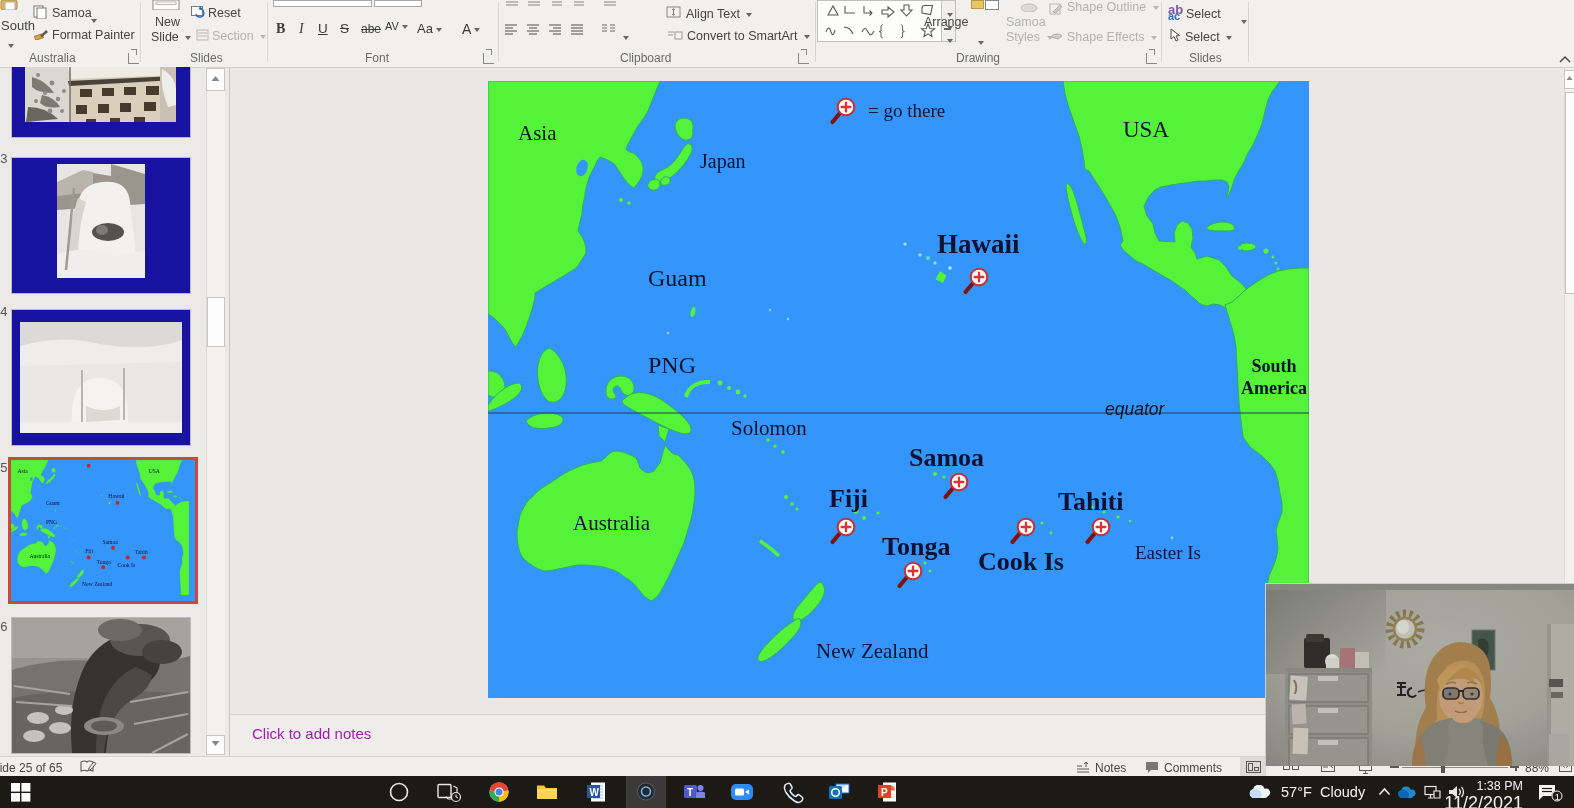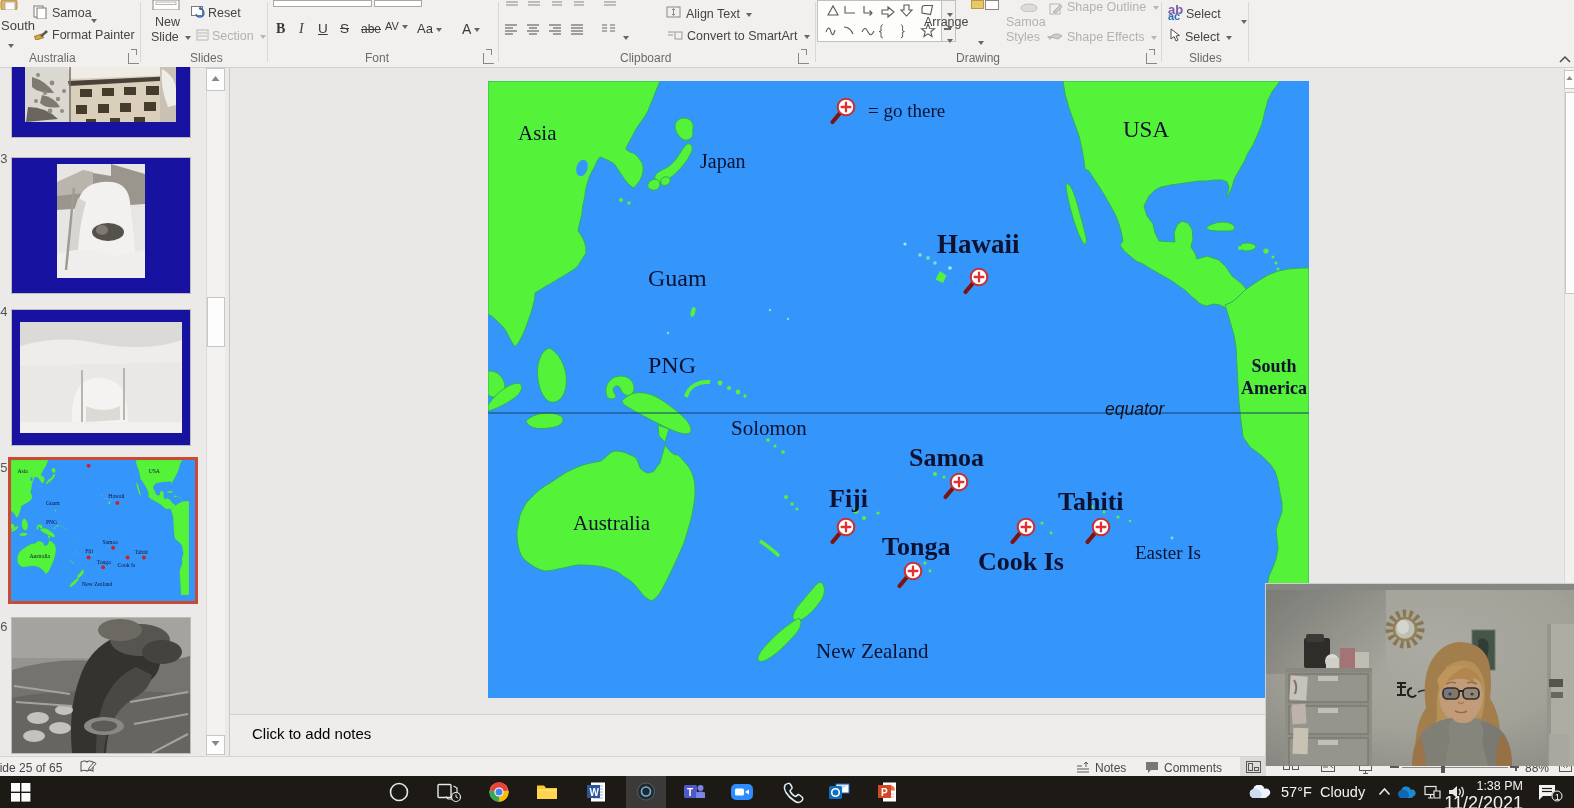--- a/index.html
+++ b/index.html
@@ -478,21 +478,21 @@
 <use href="#pin" x="613" y="446"></use>
 </svg>
 
 <div class="abs" style="left:1564px;top:68px;width:10px;height:688px;background:#f1f0ef;border-left:1px solid #dcdad8"></div>
 <div class="abs" style="left:1564px;top:70px;width:10px;height:17px;background:#fdfdfd;border:1px solid #c8c6c4"><svg width="9" height="15">
         <path d="M1.5 9 L4.5 5 L7.5 9 Z" fill="#8a8886"></path>
       </svg></div>
 <div class="abs" style="left:1565px;top:92px;width:9px;height:200px;background:#fdfdfd;border:1px solid #c8c6c4"></div>
 
 <div id="notesbar">
-      <div style="position:absolute;left:22px;top:10px;font-size:15px;color:#000000;">Click to add notes</div>
+      <div style="position:absolute;left:22px;top:10px;font-size:15px;color:#a21caf;">Click to add notes</div>
     </div>
 
 <div id="statusbar">
   <div class="abs" style="left:-11px;top:4px;">Slide 25 of 65</div>
   <svg class="abs" style="left:80px;top:3px" width="17" height="14" viewBox="0 0 17 14">
         <path d="M1 2 q4 -2 6 0 q2 -2 6 0 v9 q-4 -1.5 -6 0 q-2 -1.5 -6 0 z" fill="none" stroke="#5a5856" stroke-width="1.1"></path>
         <path d="M9 8 l5 -6 2 1.5 -5 6 -2.5 1 z" fill="#f0efed" stroke="#5a5856" stroke-width="1"></path>
       </svg>
   <svg class="abs" style="left:1076px;top:4px" width="15" height="13" viewBox="0 0 15 13">
         <g stroke="#5a5856">

